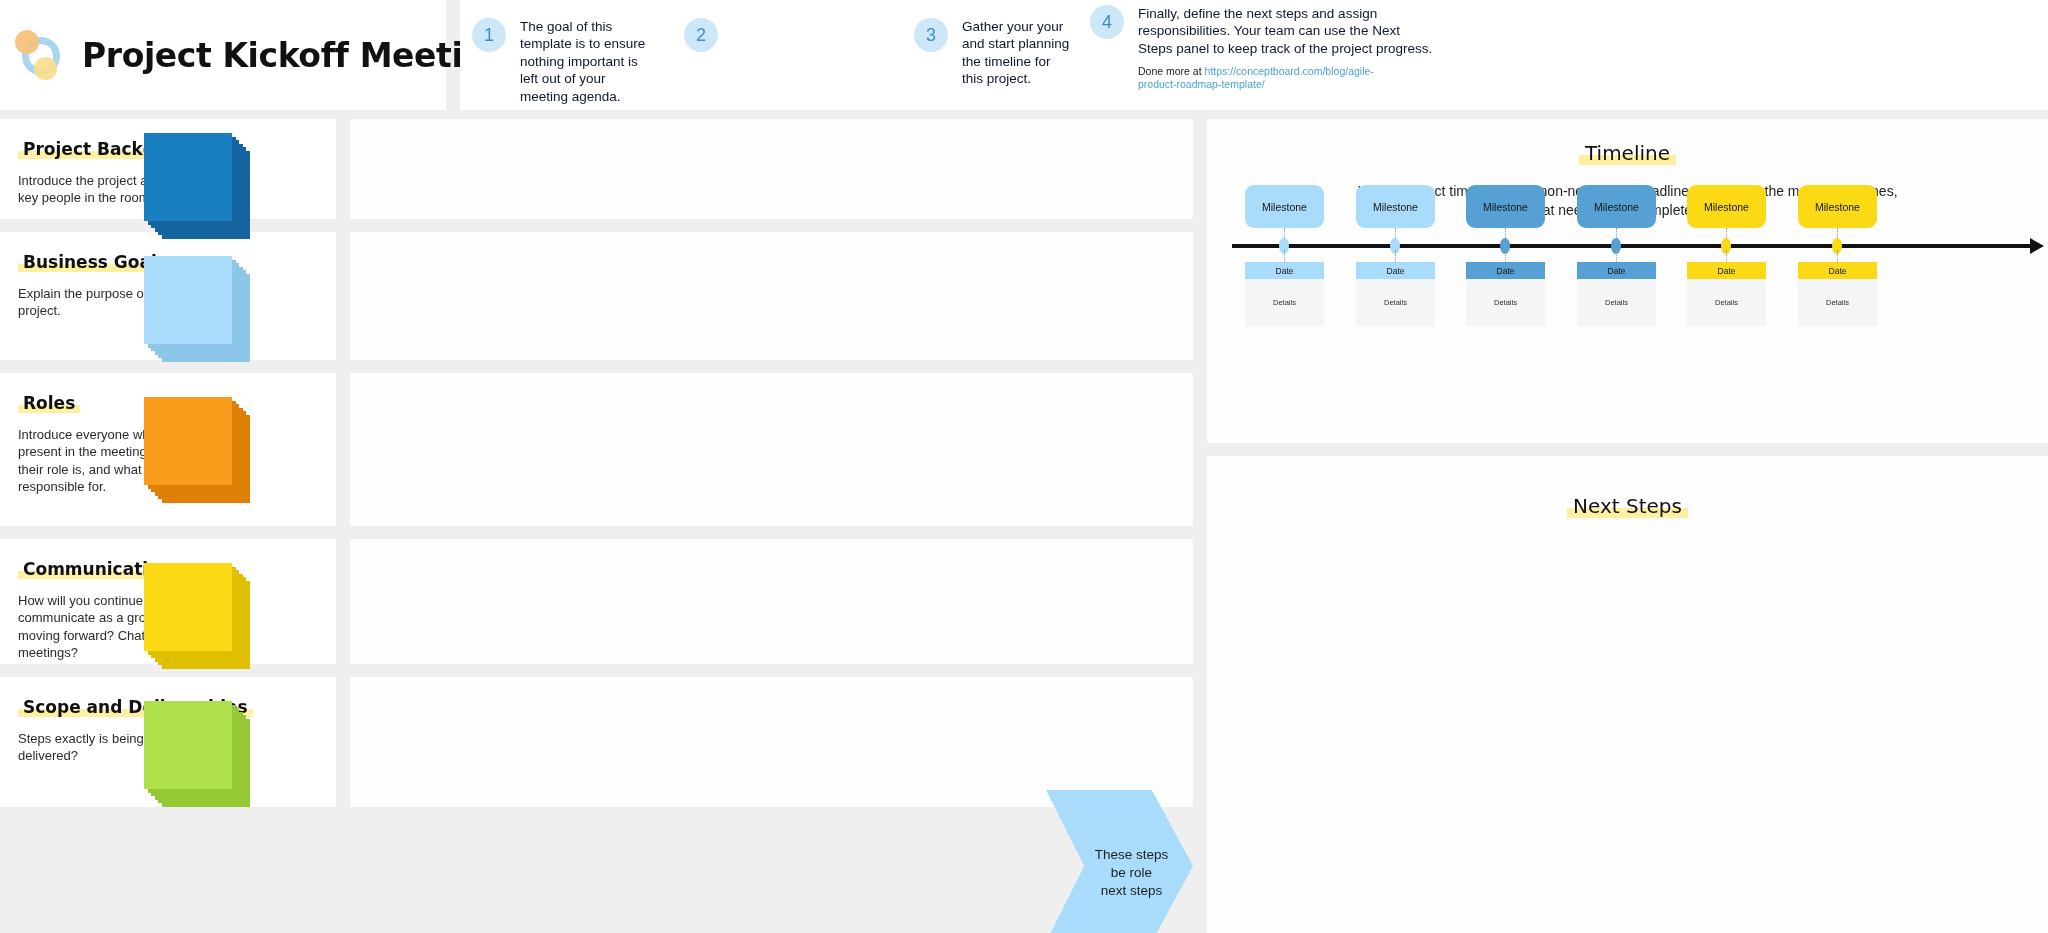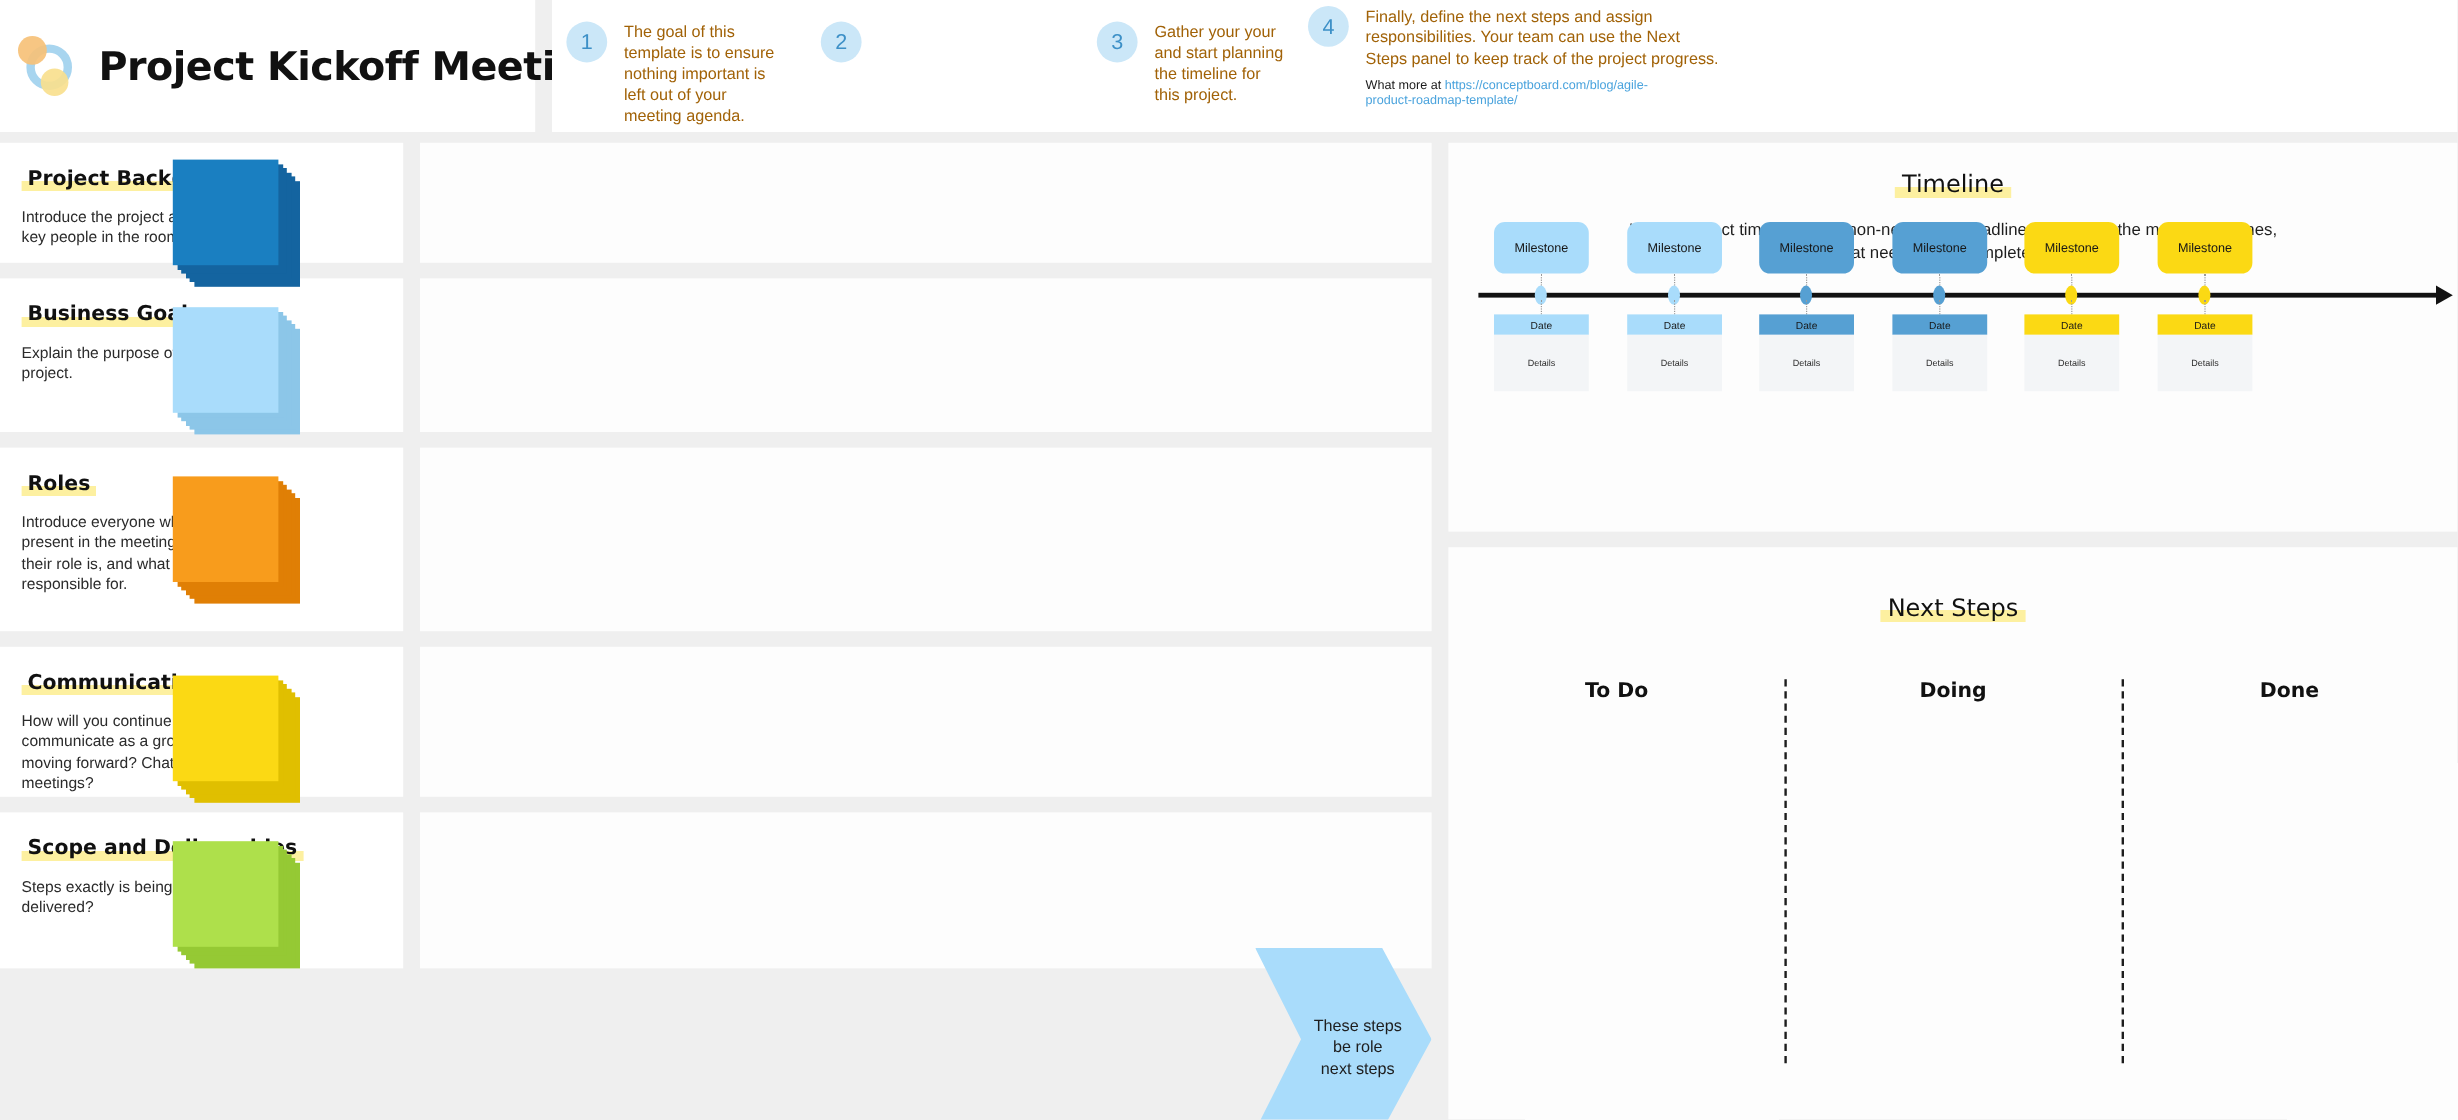--- a/index.html
+++ b/index.html
@@ -85,21 +85,21 @@
     color: #3d90c7;
     font-size: 18px;
     display: flex;
     align-items: center;
     justify-content: center;
     flex: 0 0 34px;
   }
   .step-text {
     font-size: 13.5px;
     line-height: 1.29;
-    color: #a16207;
+    color: #0f172a;
   }
   .step-learn {
     margin-top: 8px;
     font-size: 10.5px;
     line-height: 1.22;
     color: #1b1b1b;
     max-width: 250px;
   }
   .step-learn a { color: #4aa3dd; text-decoration: none; }
 
@@ -311,21 +311,21 @@
       <div class="step-num">2</div>
     </div>
     <div class="step s3">
       <div class="step-num">3</div>
       <div class="step-text">Gather your your and start planning the timeline for this project.</div>
     </div>
     <div class="step s4">
       <div class="step-num">4</div>
       <div>
         <div class="step-text">Finally, define the next steps and assign responsibilities. Your team can use the Next Steps panel to keep track of the project progress.</div>
-        <div class="step-learn"><span>What more at </span><a href="#">https://conceptboard.com/blog/agile-product-roadmap-template/</a></div>
+        <div class="step-learn"><span>Done more at </span><a href="#">https://conceptboard.com/blog/agile-product-roadmap-template/</a></div>
       </div>
     </div>
 
   </div>
 
   <div class="left-col" id="left-col">
       <div class="left-card" style="height: 100px;"><span class="sec-title">Project Background</span><br><div class="sec-desc">Introduce the project and the key people in the room.</div><div class="stack" style="top: 14px;">
           <span style="left: 18px; top: 18px; background: rgb(20, 100, 160); z-index: 1;"></span>
           <span style="left: 14.4px; top: 14.4px; background: rgb(20, 100, 160); z-index: 2;"></span>
           <span style="left: 10.8px; top: 10.8px; background: rgb(20, 100, 160); z-index: 3;"></span>
@@ -424,26 +424,15 @@
         <div class="ms-dotline" style="left: 630px; top: 131px; height: 14px;"></div>
         <div class="ms-date" style="left: 591px; top: 143px; background: rgb(251, 217, 20);">Date</div>
         <div class="ms-details" style="left: 591px; top: 160px;">Details</div>
       </div>
   </div>
 
   <div class="nextsteps-panel">
     <div class="ns-head">
       <span class="panel-heading">Next Steps</span>
     </div>
-    <div class="ns-cols" id="ns-cols">
-        <div class="ns-col">
-          <div class="ns-label">To Do</div>
-        </div>
-        <div class="ns-col">
-          <div class="ns-label">Doing</div>
-        </div>
-        <div class="ns-col">
-          <div class="ns-label">Done</div>
-        </div>
-      </div>
   </div>
 
 </div>
 
 </body></html>

